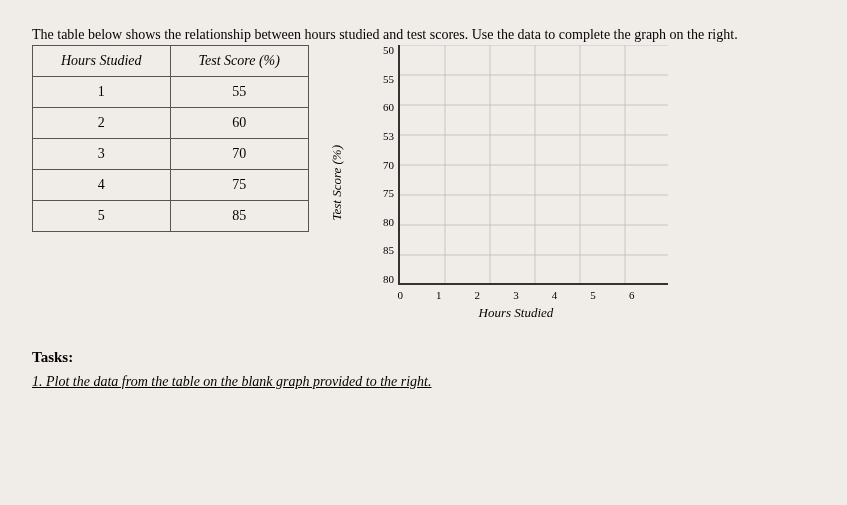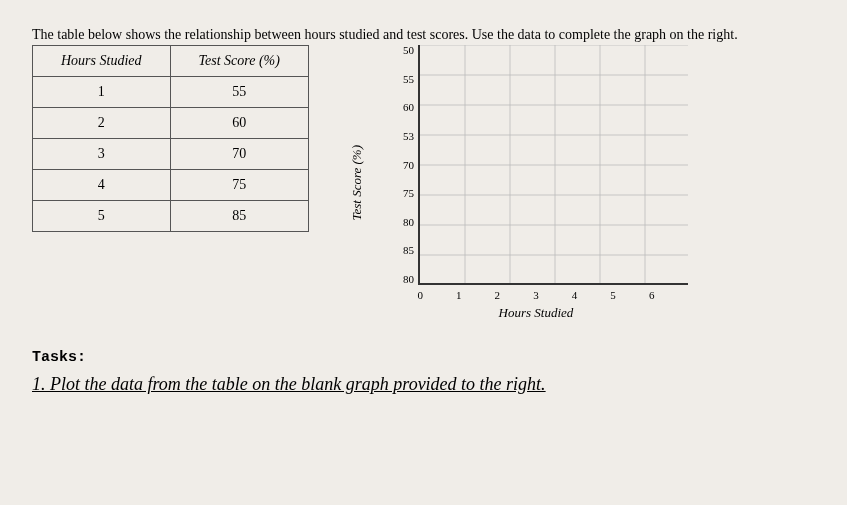--- a/index.html
+++ b/index.html
@@ -12,21 +12,21 @@
     }
     .intro-text {
       font-size: 14px;
       line-height: 1.5;
       max-width: 780px;
     }
     .content-area {
       display: flex;
       flex-direction: row;
       align-items: flex-start;
-      gap: 40px;
+      gap: 20px;
     }
     .table-section {
       flex-shrink: 0;
     }
     table {
       border-collapse: collapse;
       font-size: 14px;
     }
     table th, table td {
       border: 1px solid #555;
@@ -117,24 +117,23 @@
       text-align: center;
       margin-top: 4px;
     }
     .tasks-section {
       margin-top: 28px;
     }
     .tasks-title {
       font-size: 15px;
       font-weight: bold;
       margin-bottom: 8px;
-      font-family: Liberation Mono, monospace;
     }
     .task-item {
-      font-size: 18px;
+      font-size: 14px;
       font-style: italic;
       text-decoration: underline;
     }
   </style>
 </head>
 <body>
 
 <p class="intro-text">The table below shows the relationship between hours studied and test scores.  Use the data to complete the graph on the right.</p>
 
 <div class="content-area">

